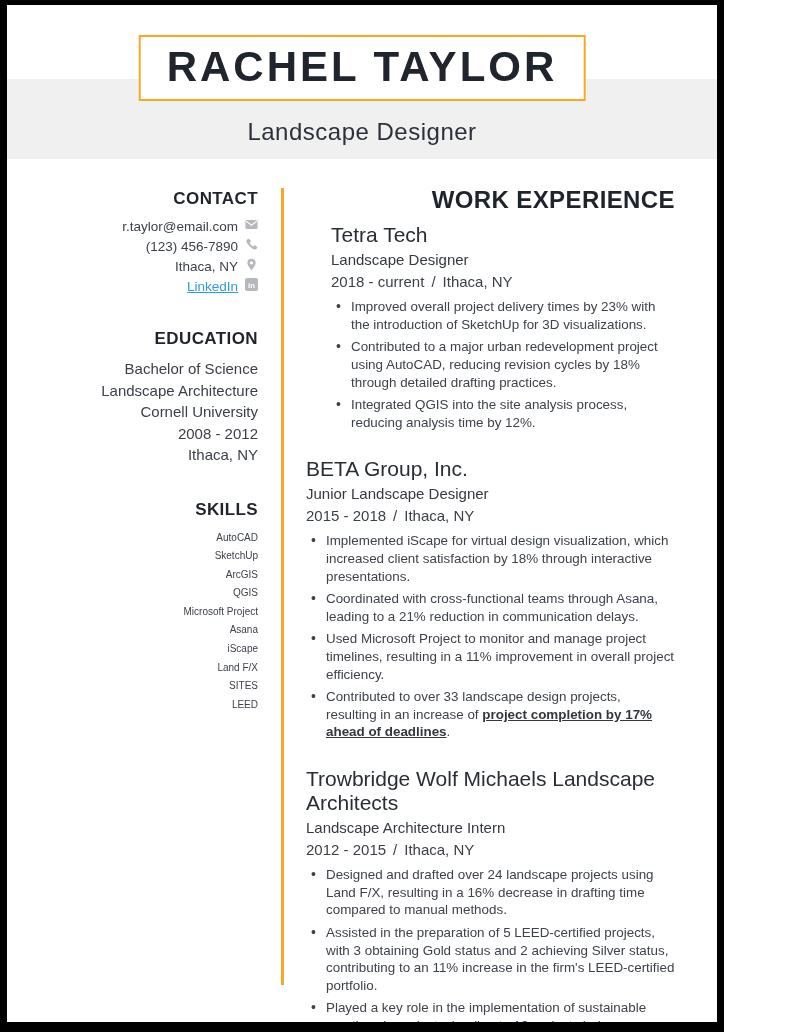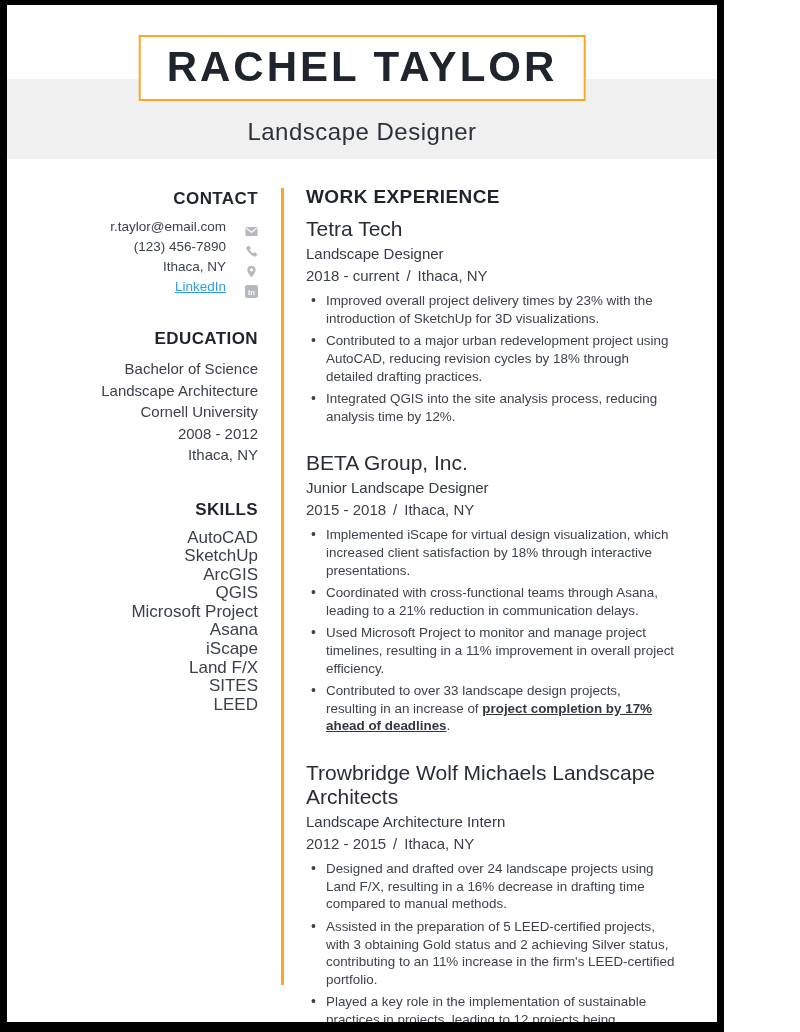--- a/index.html
+++ b/index.html
@@ -32,34 +32,34 @@
   .columns{display:flex;align-items:flex-start;height:874px;}
   .sidebar{
     width:274px;flex:0 0 274px;text-align:right;
     padding:26px 23px 0 4px;
   }
   .divider{width:3px;flex:0 0 3px;background:var(--accent,#f9a826);height:797px;margin-top:25px;}
   .main{flex:1;padding:23px 42px 0 22px;}
   h2{
     margin:0;font-size:17px;font-weight:700;color:#1f242c;letter-spacing:0.4px;
   }
-  .main h2{font-size:19px;}
+  .main h2{font-size:24px;text-align:right;}
   
   .contact-list{margin-top:8px;margin-bottom:32px;}
   .contact-item{
-    display:flex;justify-content:flex-end;align-items:flex-end;gap:19px;
+    display:flex;justify-content:flex-end;align-items:flex-start;gap:7px;
     font-size:13.5px;line-height:20px;color:#3a3f48;
   }
   .contact-item a{color:#2e9be6;text-decoration:underline;cursor:pointer;}
   .contact-item .icn{width:13px;height:13px;display:inline-block;flex:0 0 13px;}
   .edu-list{margin-top:9px;margin-bottom:34px;font-size:15px;line-height:21.5px;color:#3a3f48;}
-  .skills-list{margin-top:9px;font-size:17px;line-height:18.6px;color:#3a3f48;}
+  .skills-list{margin-top:9px;font-size:10px;line-height:18.6px;color:#3a3f48;}
   
   .job{margin-top:26px;}
-  .job:first-of-type{margin-top:9px;}
+  .job:first-of-type{margin-top:9px;margin-left:25px;}
   .company{font-size:21px;font-weight:400;color:#292d35;line-height:1.15;margin:0 0 4px 0;}
   .jobtitle{font-size:15px;color:#343942;line-height:1.2;margin:0 0 4px 0;}
   .dates{font-size:15px;color:#3a3f48;line-height:1.2;margin:0 0 7px 0;}
   .dates .sep{margin:0 7px;}
   ul.bullets{margin:0;padding:0 0 0 18px;list-style:none;}
   ul.bullets li{
     font-size:13.4px;line-height:17.6px;color:#3d424b;
     margin-bottom:5px;position:relative;padding-left:2px;
   }
   ul.bullets li::before{

